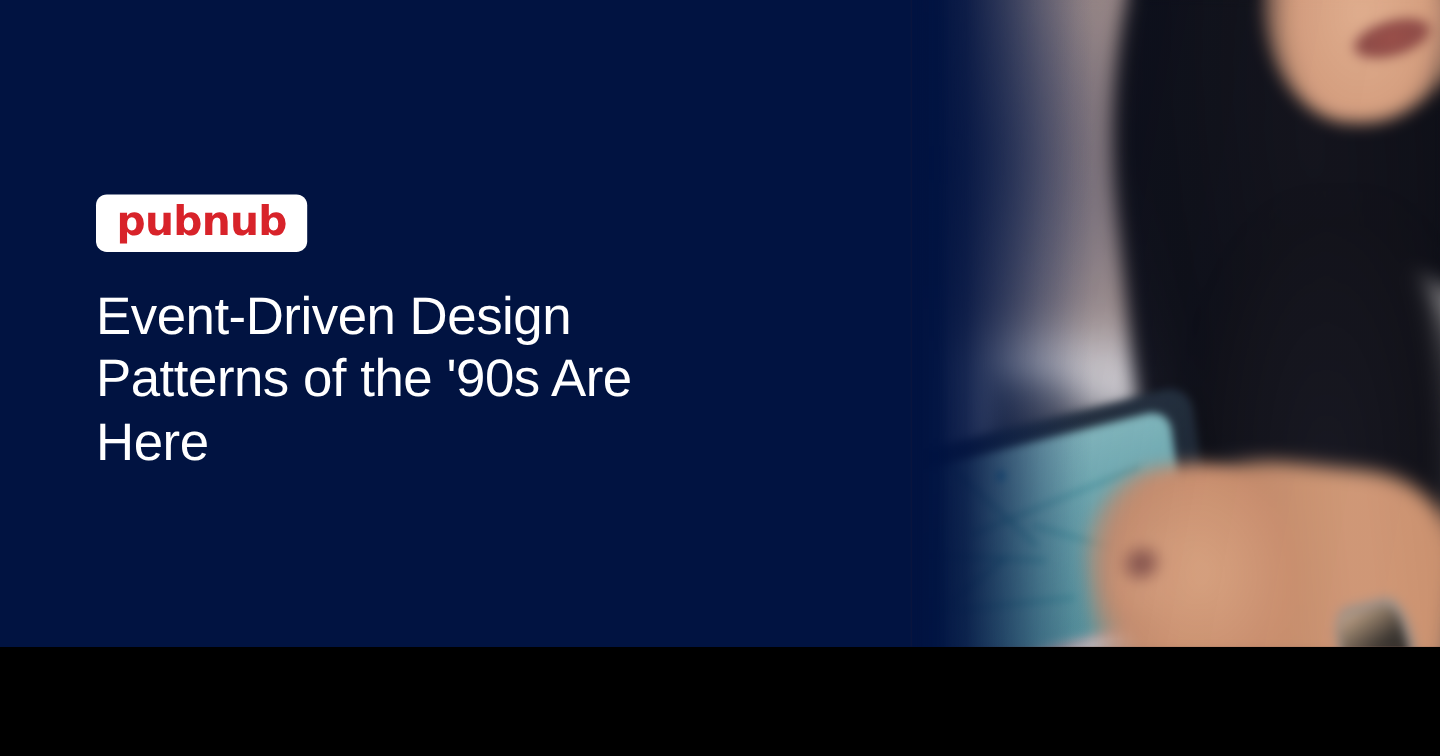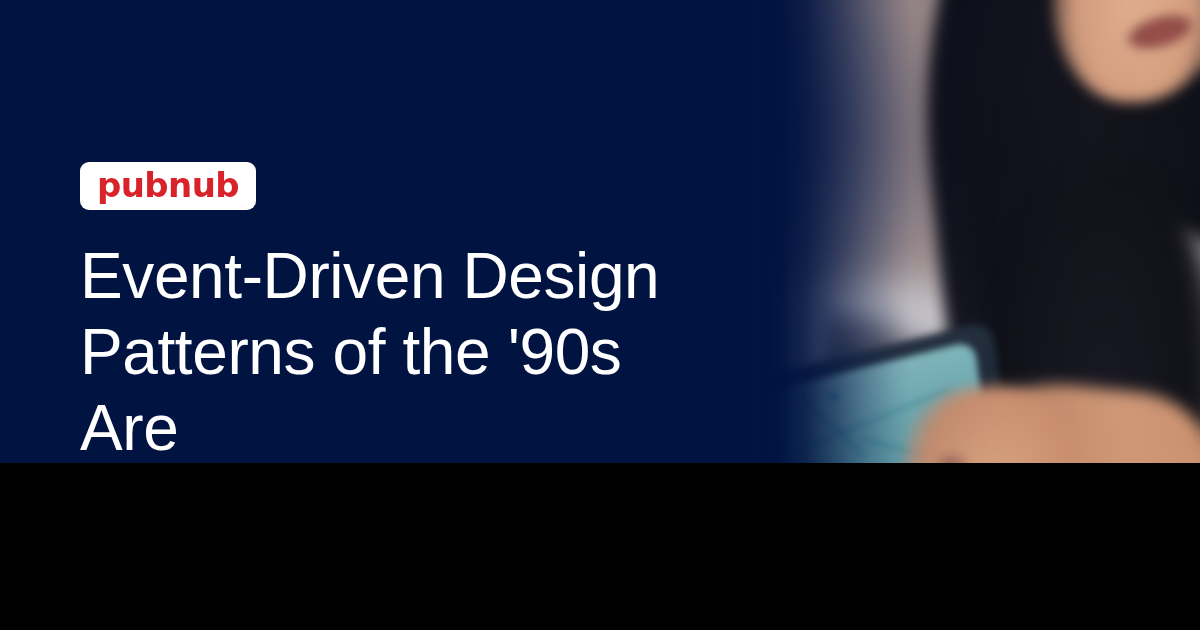--- a/index.html
+++ b/index.html
@@ -5,21 +5,21 @@
   html, body {
     margin: 0;
     padding: 0;
     background: #000;
   }
   * { box-sizing: border-box; }
 
   .card {
     position: relative;
     width: 1200px;
-    height: 463px;
+    height: 539px;
     overflow: hidden;
     background: #c2410c;
     font-family: "Liberation Sans", "DejaVu Sans", sans-serif;
   }
 
   
   .photo {
     position: absolute;
     top: 0;
     right: 0;
@@ -366,21 +366,21 @@
     font-weight: 700;
     letter-spacing: -0.6px;
     line-height: 1;
     display: block;
   }
 
   .headline {
     margin: 28px 0 0 0;
     color: #ffffff;
     font-family: "Liberation Sans", "DejaVu Sans", sans-serif;
-    font-size: 64px;
+    font-size: 44px;
     font-weight: 400;
     line-height: 1.19;
     letter-spacing: -0.4px;
     max-width: 625px;
     white-space: pre-line;
   }
 </style>
 </head>
 <body>
 

